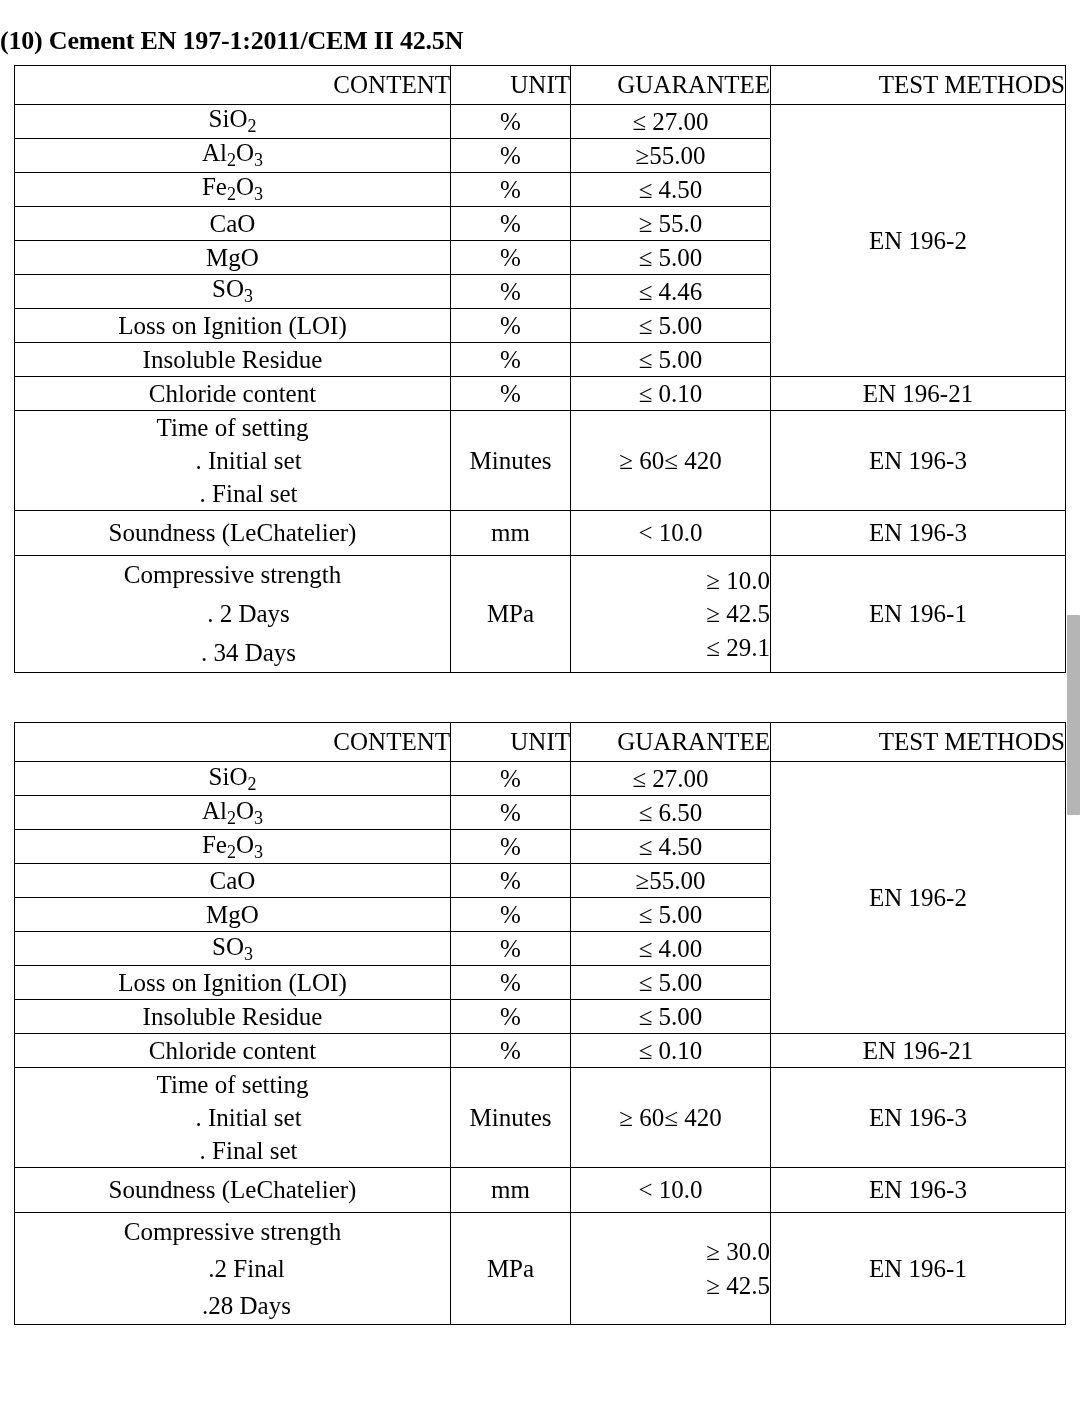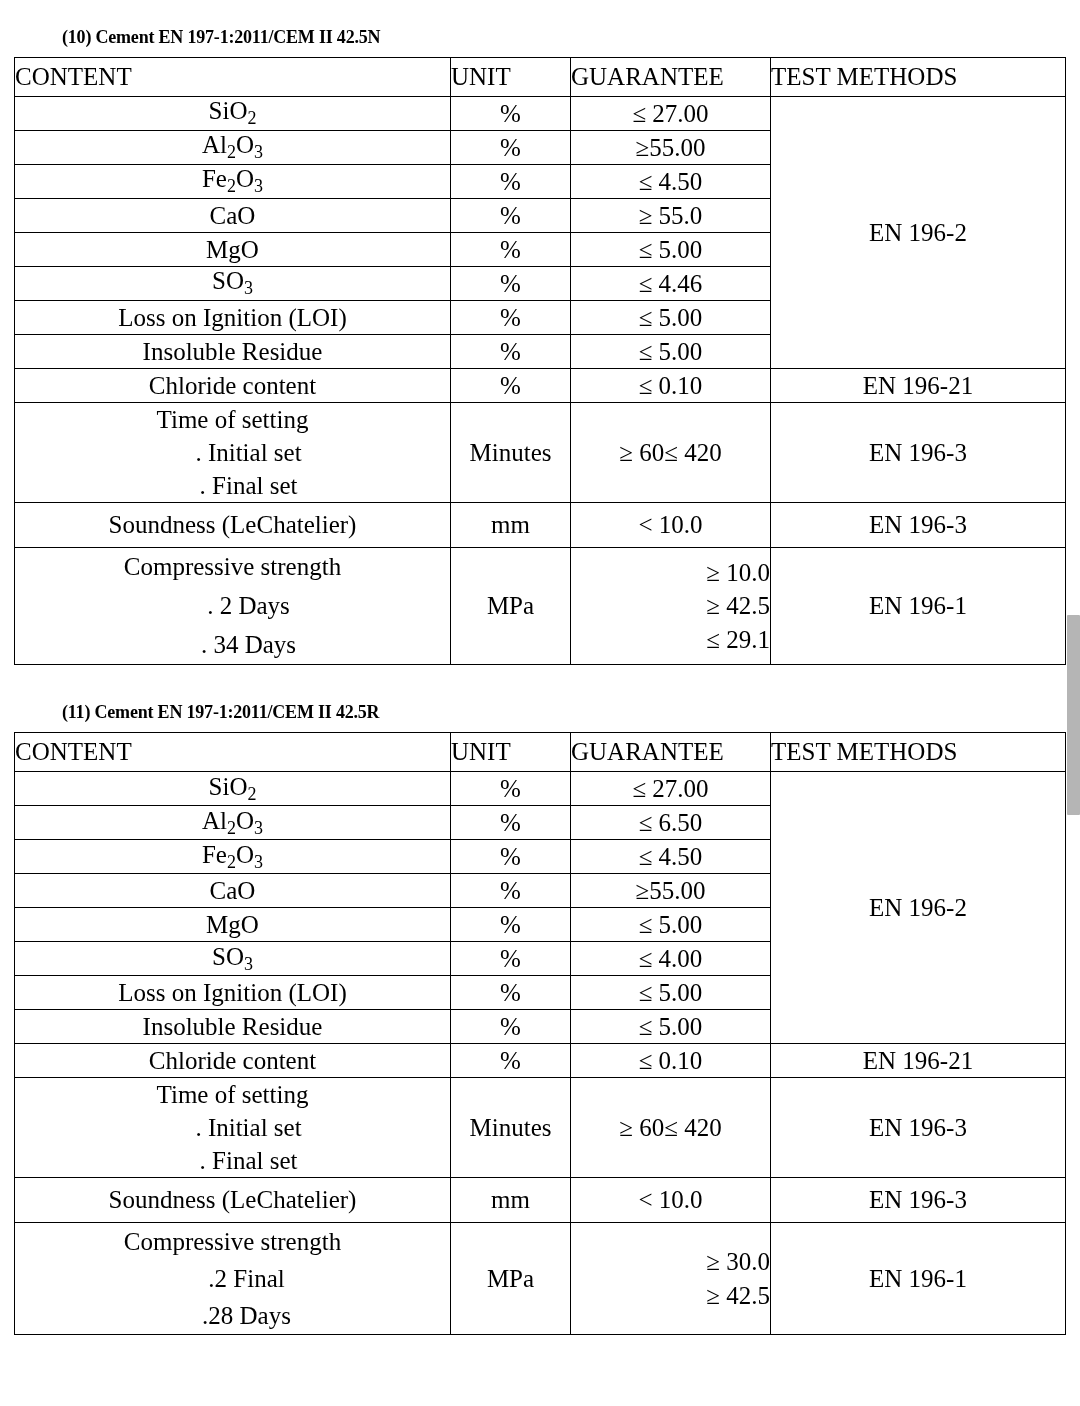--- a/index.html
+++ b/index.html
@@ -17,24 +17,23 @@
   }
 
   .page {
     position: relative;
     width: 1080px;
     height: 1406px;
   }
 
   .section-title {
     font-weight: bold;
-    font-size: 18px;
+    font-size: 26px;
     line-height: 1;
     margin: 0;
-    padding-left: 62px;
     letter-spacing: -0.2px;
   }
 
   table.spec {
     border-collapse: collapse;
     table-layout: fixed;
     width: 1051px;
     margin-left: 14px;
     font-size: 25px;
   }
@@ -45,21 +44,21 @@
   table.spec col.c-test    { width: 295px; }
 
   table.spec td, table.spec th {
     border: 1.4px solid #000000;
     padding: 0;
     font-weight: normal;
     vertical-align: middle;
   }
 
   .hdr-cell {
-    text-align: left;
+    text-align: right;
     height: 38px;
     font-size: 25px;
   }
 
   .row-cell-content {
     text-align: center;
     padding-left: 12px;
     height: 33px;
     white-space: nowrap;
   }
@@ -224,21 +223,20 @@
           <td class="row-cell-test thick-top">EN 196-1</td>
         </tr>
       </tbody>
     </table>
   </div>
 
   <div class="gap-between"></div>
 
   <div class="t2-wrap">
 
-    <div class="section-title">(11) Cement EN 197-1:2011/CEM II 42.5R</div>
 
     <div class="title-gap"></div>
 
     <table class="spec">
       <colgroup>
         <col class="c-content">
           <col class="c-unit">
           <col class="c-guar">
           <col class="c-test">
       </colgroup>

